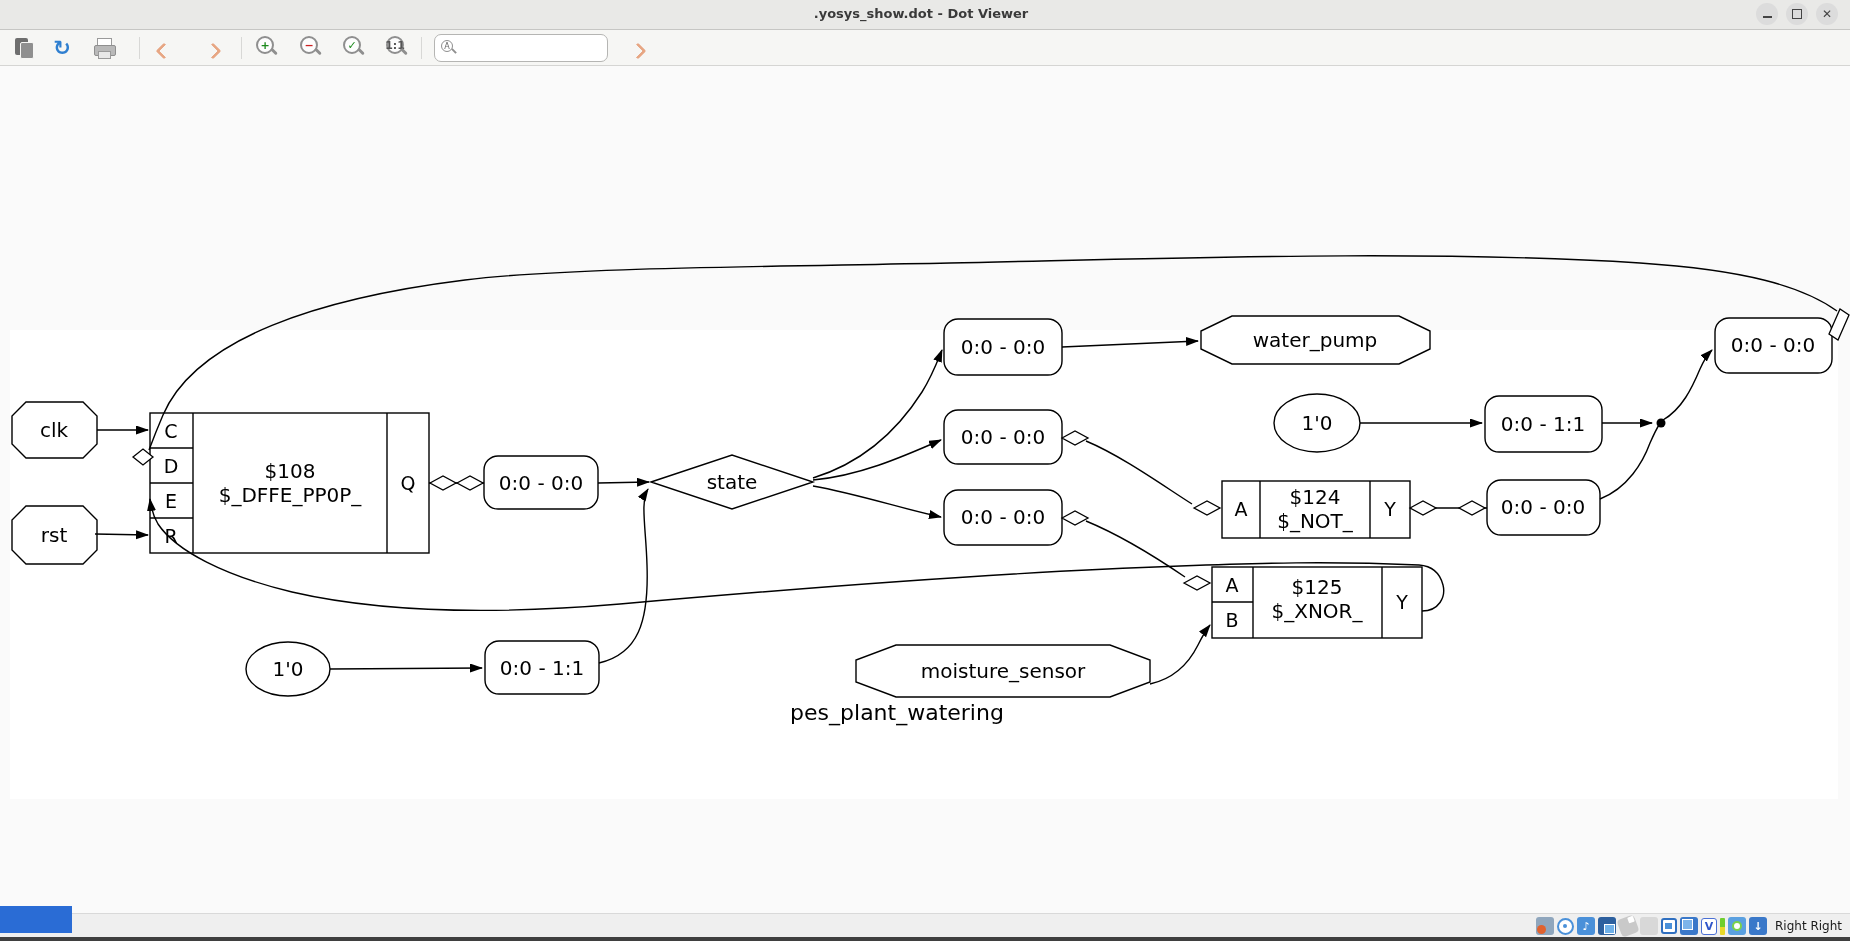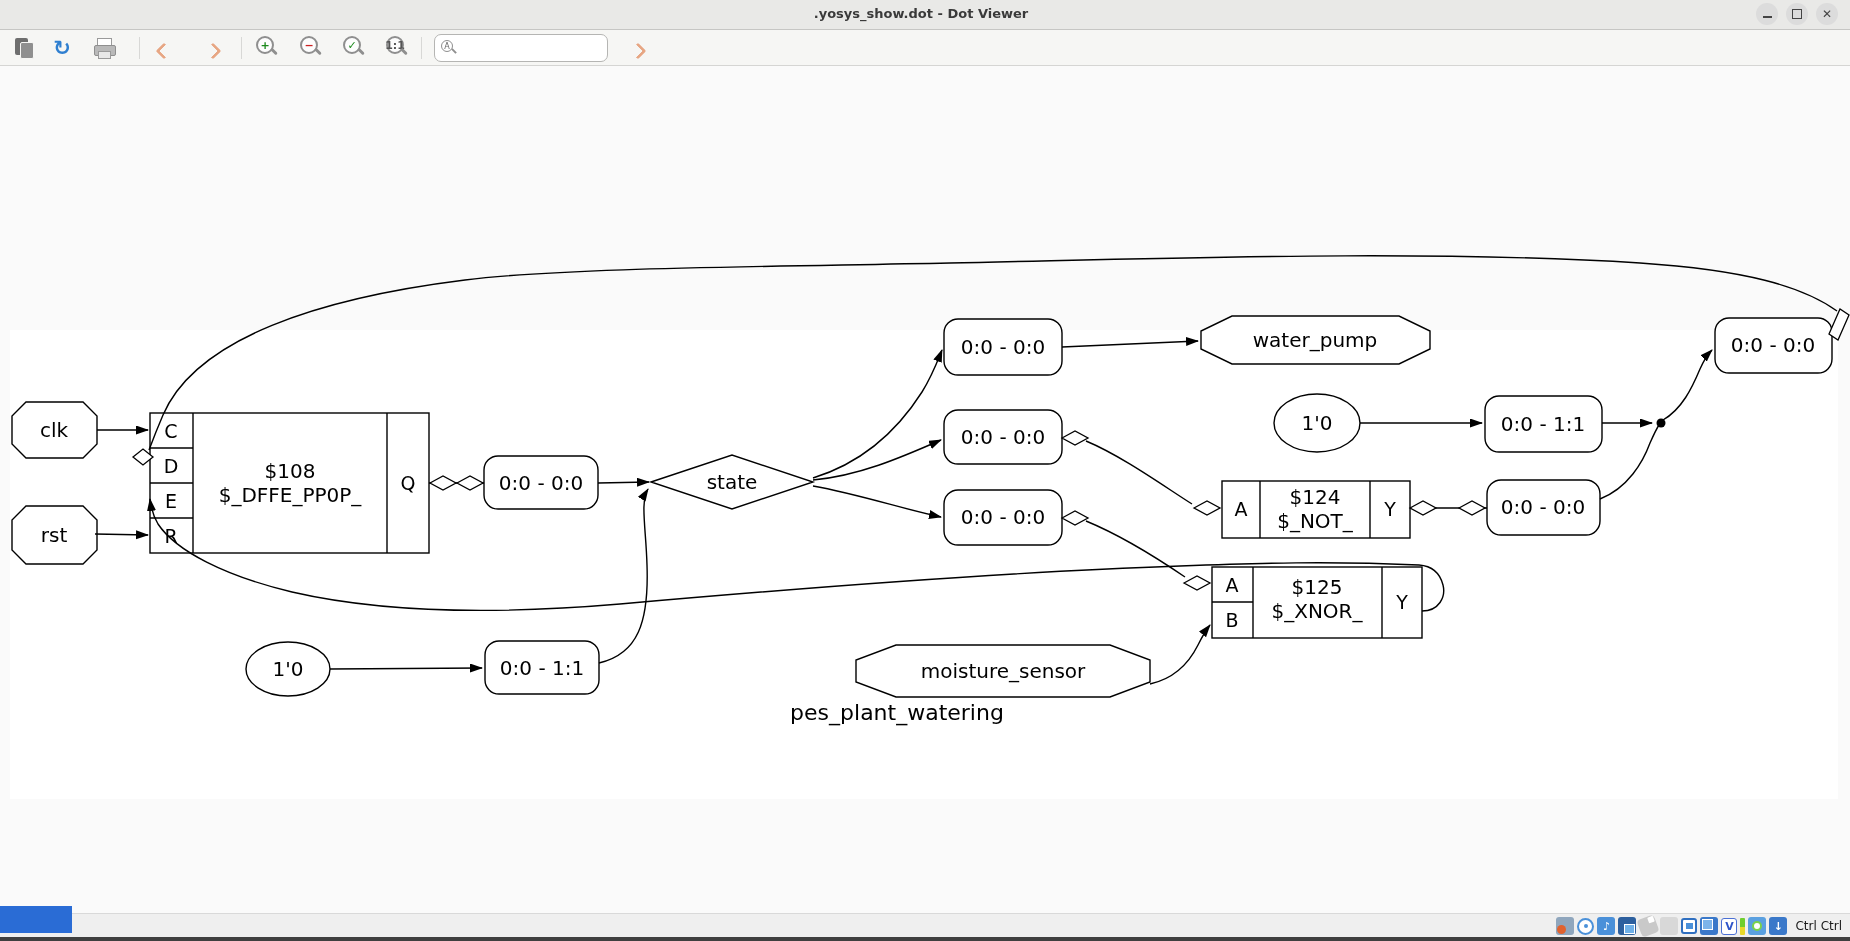--- a/index.html
+++ b/index.html
@@ -268,17 +268,17 @@
     <span class="vbi i-aud">♪</span>
     <span class="vbi i-net"></span>
     <span class="vbi i-usb"></span>
     <span class="vbi i-fold"></span>
     <span class="vbi i-disp"></span>
     <span class="vbi i-rec"></span>
     <span class="vbi i-v">V</span>
     <span class="vbi i-bar"></span>
     <span class="vbi i-mouse"></span>
     <span class="vbi i-kbd">↓</span>
-    <span class="hostkey">Ctrl Ctrl</span>
+    <span class="hostkey">Right Right</span>
   </div>
   <div class="darkstrip"></div>
 
 </div>
 
 </body></html>

